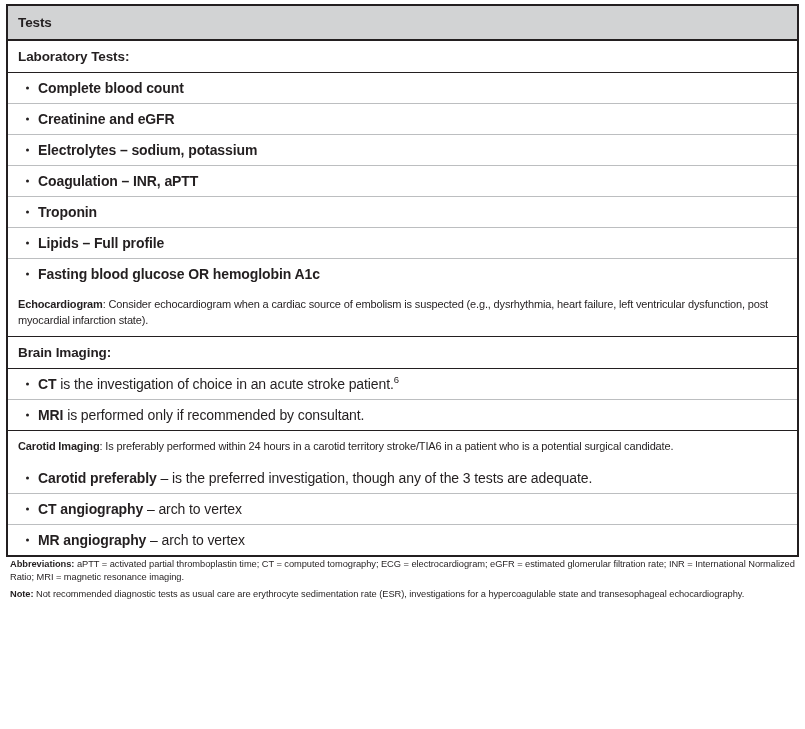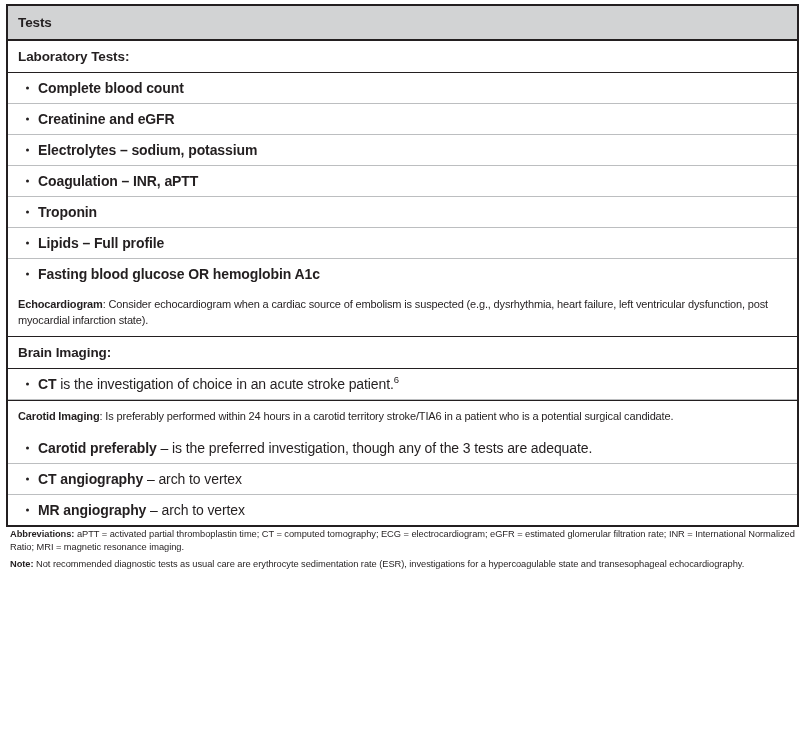--- a/index.html
+++ b/index.html
@@ -124,20 +124,21 @@
         <div class="row row-bullet bold-all"><span class="dot"></span><span>Complete blood count</span></div>
         <div class="row row-bullet bold-all"><span class="dot"></span><span>Creatinine and eGFR</span></div>
         <div class="row row-bullet bold-all"><span class="dot"></span><span>Electrolytes – sodium, potassium</span></div>
         <div class="row row-bullet bold-all"><span class="dot"></span><span>Coagulation – INR, aPTT</span></div>
         <div class="row row-bullet bold-all"><span class="dot"></span><span>Troponin</span></div>
         <div class="row row-bullet bold-all"><span class="dot"></span><span>Lipids – Full profile</span></div>
         <div class="row row-bullet bold-all last-in-group"><span class="dot"></span><span>Fasting blood glucose OR hemoglobin A1c</span></div>
         <div class="row row-para no-top"><span class="lbl">Echocardiogram</span><span>:</span><span> Consider echocardiogram when a cardiac source of embolism is suspected (e.g., dysrhythmia, heart failure, left ventricular dysfunction, post myocardial infarction state).</span></div>
         <div class="row row-section">Brain Imaging:</div>
         <div class="row row-bullet"><span class="dot"></span><span class="lbl">CT</span><span> is the investigation of choice in an acute stroke patient.</span><sup>6</sup></div>
+        <div class="row row-bullet last-in-group"><span class="dot"></span><span class="lbl">MRI</span><span> is performed only if recommended by consultant.</span></div>
         <div class="row row-para"><span class="lbl">Carotid Imaging</span><span>:</span><span> Is preferably performed within 24 hours in a carotid territory stroke/TIA6 in a patient who is a potential surgical candidate.</span></div>
         <div class="row row-bullet"><span class="dot"></span><span class="lbl">Carotid preferably</span><span> – is the preferred investigation, though any of the 3 tests are adequate.</span></div>
         <div class="row row-bullet"><span class="dot"></span><span class="lbl">CT angiography</span><span> – arch to vertex</span></div>
         <div class="row row-bullet last-in-group"><span class="dot"></span><span class="lbl">MR angiography</span><span> – arch to vertex</span></div>
       </div>
 
   </div>
 
   <div class="footnotes" id="footnotes">
       <div class="footnote"><span class="lbl">Abbreviations:</span><span> aPTT = activated partial thromboplastin time; CT = computed tomography; ECG = electrocardiogram; eGFR = estimated glomerular filtration rate; INR = International Normalized Ratio; MRI = magnetic resonance imaging.</span></div>

